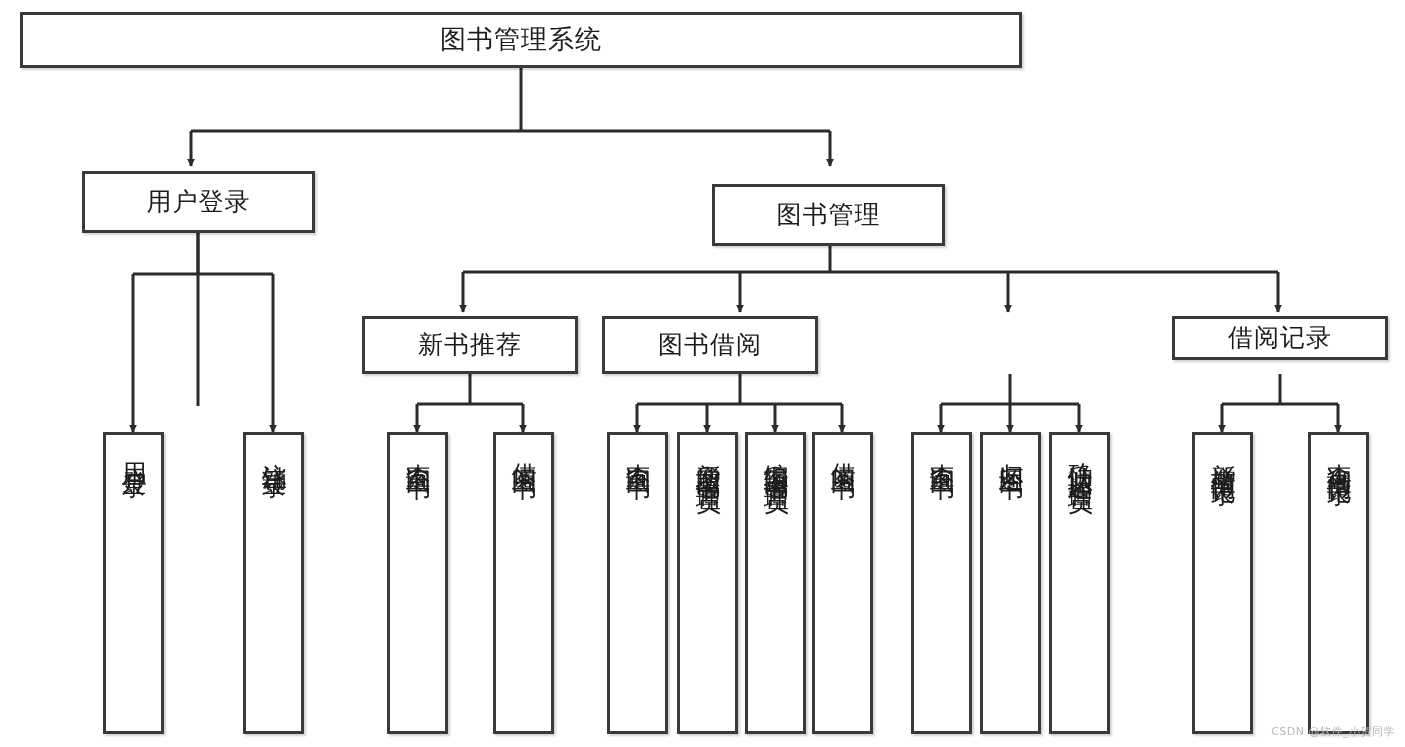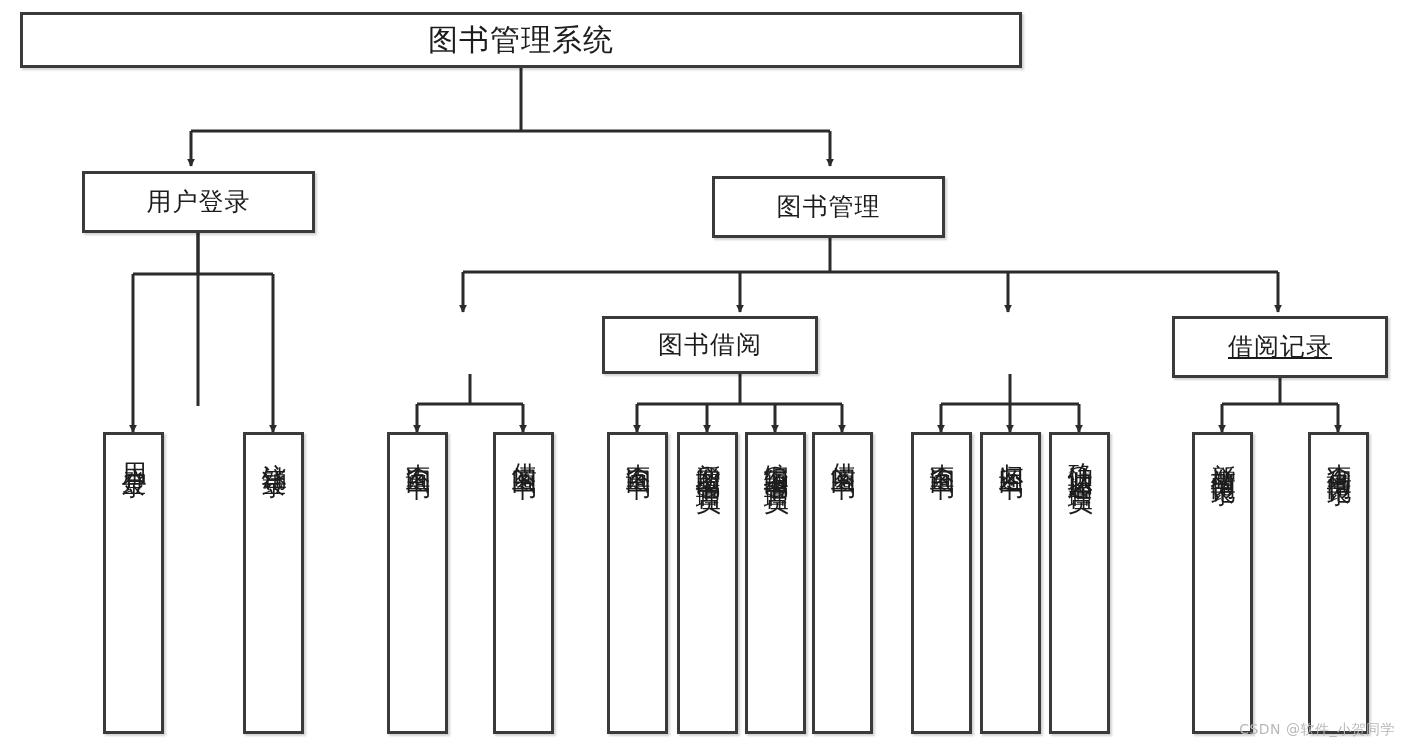--- a/index.html
+++ b/index.html
@@ -37,39 +37,39 @@
     justify-content: center;
     box-shadow: 2px 2px 2px rgba(0,0,0,0.18);
   }
   .node .label {
     font-size: 25px;
     line-height: 1.15;
     letter-spacing: 1px;
     color: #1c1c1c;
     white-space: nowrap;
   }
-  .node.root .label { font-size: 30px; }
+  .node.root .label { font-size: 26px; }
   .node.vertical {
     align-items: flex-start;
     justify-content: center;
     padding-top: 8px;
   }
   .node.vertical .label {
     writing-mode: vertical-rl;
     text-orientation: upright;
     font-size: 25px;
     letter-spacing: 4px;
     line-height: 1.05;
     white-space: nowrap;
   }
   #watermark {
     position: absolute;
     right: 10px;
     bottom: 8px;
-    font-size: 14px;
+    font-size: 11px;
     color: #b9b9b9;
     letter-spacing: 0.5px;
     white-space: nowrap;
   }
 </style>
 </head>
 <body>
 
 <div id="canvas">
 
@@ -127,28 +127,31 @@
     </g>
   </svg>
 
   <div class="node root" style="left:20px; top:12px; width:1002px; height:56px;">
     <span class="label">图书管理系统</span>
   </div>
 
   <div class="node" style="left:82px; top:171px; width:233px; height:62px;">
     <span class="label">用户登录</span>
   </div>
-  <div class="node" style="left:712px; top:176px; width:233px; height:62px;">
+  <div class="node" style="left:712px; top:184px; width:233px; height:62px;">
     <span class="label">图书管理</span>
   </div>
 
+  <div class="node" style="left:362px; top:316px; width:216px; height:58px;">
+    <span class="label">新书推荐</span>
+  </div>
   <div class="node" style="left:602px; top:316px; width:216px; height:58px;">
     <span class="label">图书借阅</span>
   </div>
-  <div class="node" style="left:1172px; top:316px; width:216px; height:62px;text-decoration:underline;">
+  <div class="node" style="left:1172px; top:316px; width:216px; height:44px;">
     <span class="label">借阅记录</span>
   </div>
 
   <div class="node vertical" style="left:103px; top:432px; width:61px; height:302px;">
     <span class="label">用户登录</span>
   </div>
   <div class="node vertical" style="left:243px; top:432px; width:61px; height:302px;">
     <span class="label">注销登录</span>
   </div>
 

